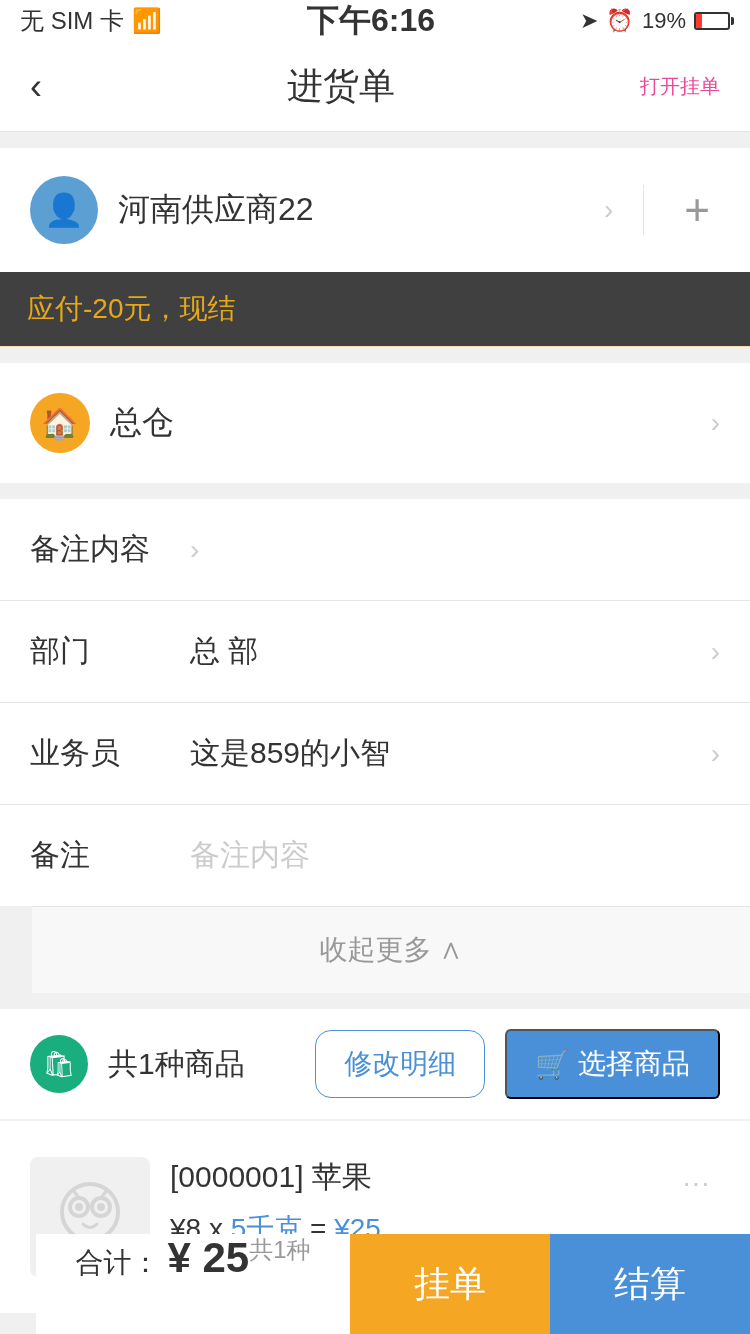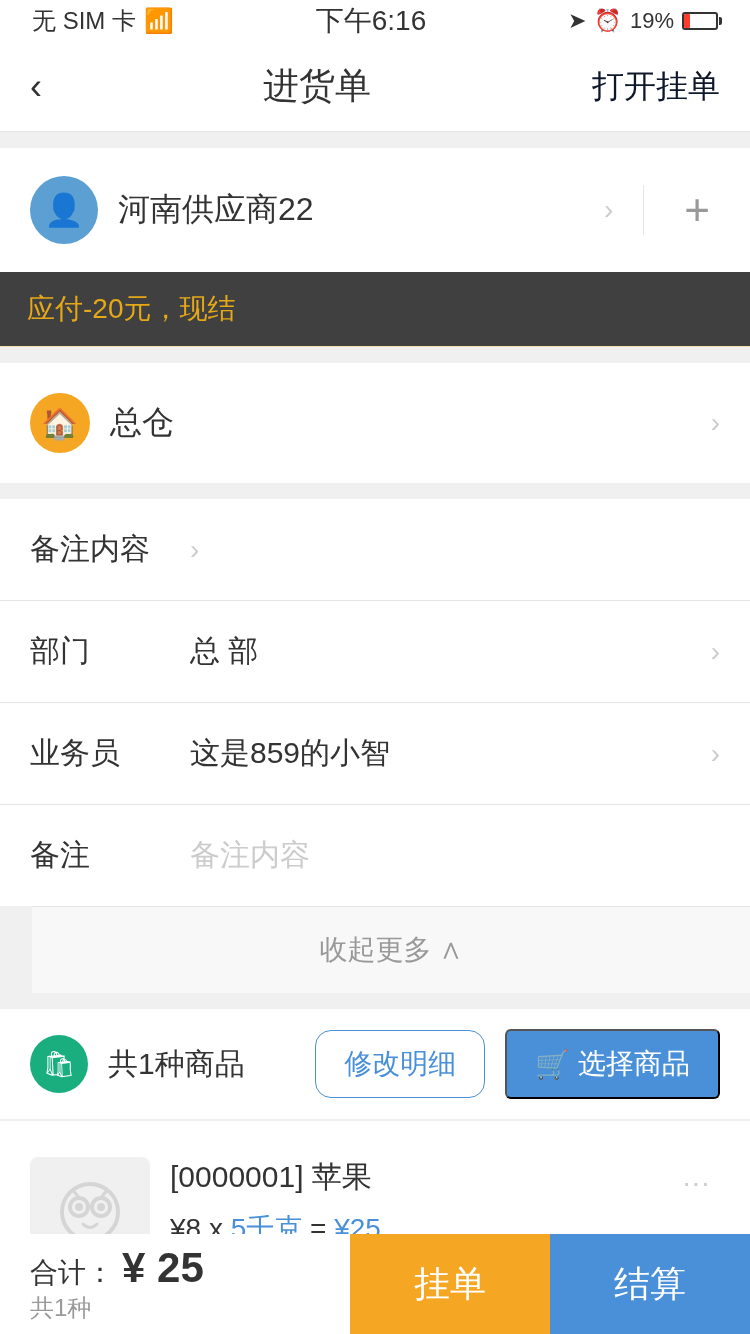--- a/index.html
+++ b/index.html
@@ -14,26 +14,26 @@
     }
 
     
     .status-bar {
       width: 750px;
       height: 42px;
       background: #fff;
       display: flex;
       align-items: center;
       justify-content: space-between;
-      padding: 0 32px;
+      padding: 0 20px;
       font-size: 24px;
       color: #333;
     }
     .status-left { display: flex; align-items: center; gap: 8px; }
-    .status-center { font-weight: 400; font-size: 28px; }
+    .status-center { font-weight: 700; font-size: 32px; }
     .status-right { display: flex; align-items: center; gap: 8px; font-size: 22px; }
     .battery-icon {
       width: 36px; height: 18px; border: 2px solid #333; border-radius: 3px;
       position: relative; display: inline-block;
     }
     .battery-icon::after {
       content: ''; position: absolute; right: -6px; top: 50%; transform: translateY(-50%);
       width: 3px; height: 8px; background: #333; border-radius: 0 2px 2px 0;
     }
     .battery-fill {
@@ -46,21 +46,21 @@
       height: 90px;
       background: #fff;
       display: flex;
       align-items: center;
       justify-content: space-between;
       padding: 0 30px;
       border-bottom: 1px solid #e5e5e5;
     }
     .nav-back { font-size: 36px; color: #333; }
     .nav-title { font-size: 36px; font-weight: 500; color: #333; }
-    .nav-action { font-size: 32px; color: #0f172a; }
+    .nav-action { font-size: 20px; color: #ec4899; }
 
     
     .section-gap { height: 16px; background: #f0f0f0; }
     .divider { height: 1px; background: #e5e5e5; margin: 0; }
 
     
     .supplier-section {
       background: #fff;
       display: flex;
       align-items: center;
@@ -187,23 +187,23 @@
       bottom: 0;
       width: 750px;
       height: 100px;
       display: flex;
       align-items: stretch;
     }
     .footer-total {
       background: #fff;
       flex: 1;
       display: flex;
-      flex-direction: column;
       justify-content: center;
       padding: 0 30px;
+      margin-left: 36px;
     }
     .footer-total-row { display: flex; align-items: baseline; gap: 8px; }
     .footer-total-label { font-size: 28px; color: #333; }
     .footer-total-amount { font-size: 42px; font-weight: 600; color: #333; }
     .footer-total-sub { font-size: 24px; color: #999; }
     .btn-hang {
       background: #f5a623;
       width: 200px;
       display: flex; align-items: center; justify-content: center;
       font-size: 36px; color: #fff; font-weight: 500;

